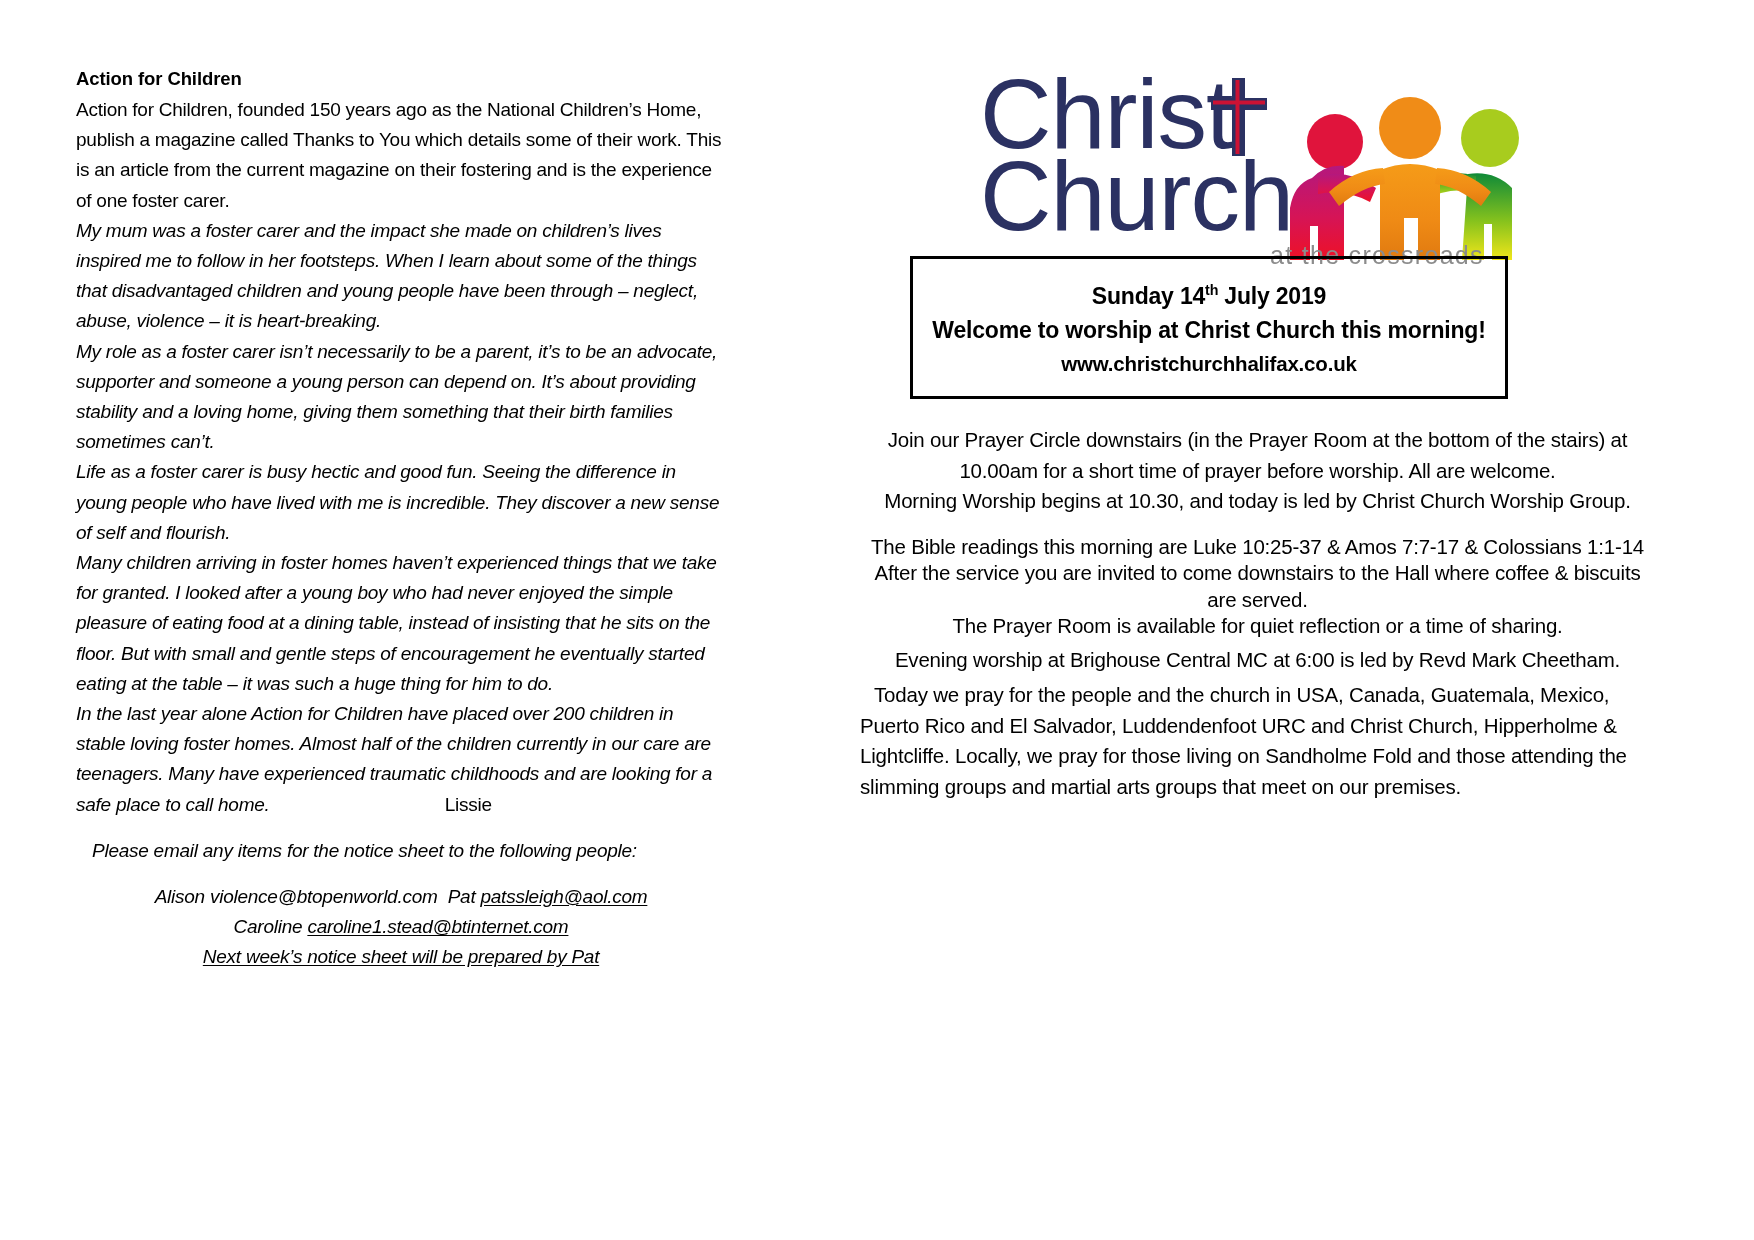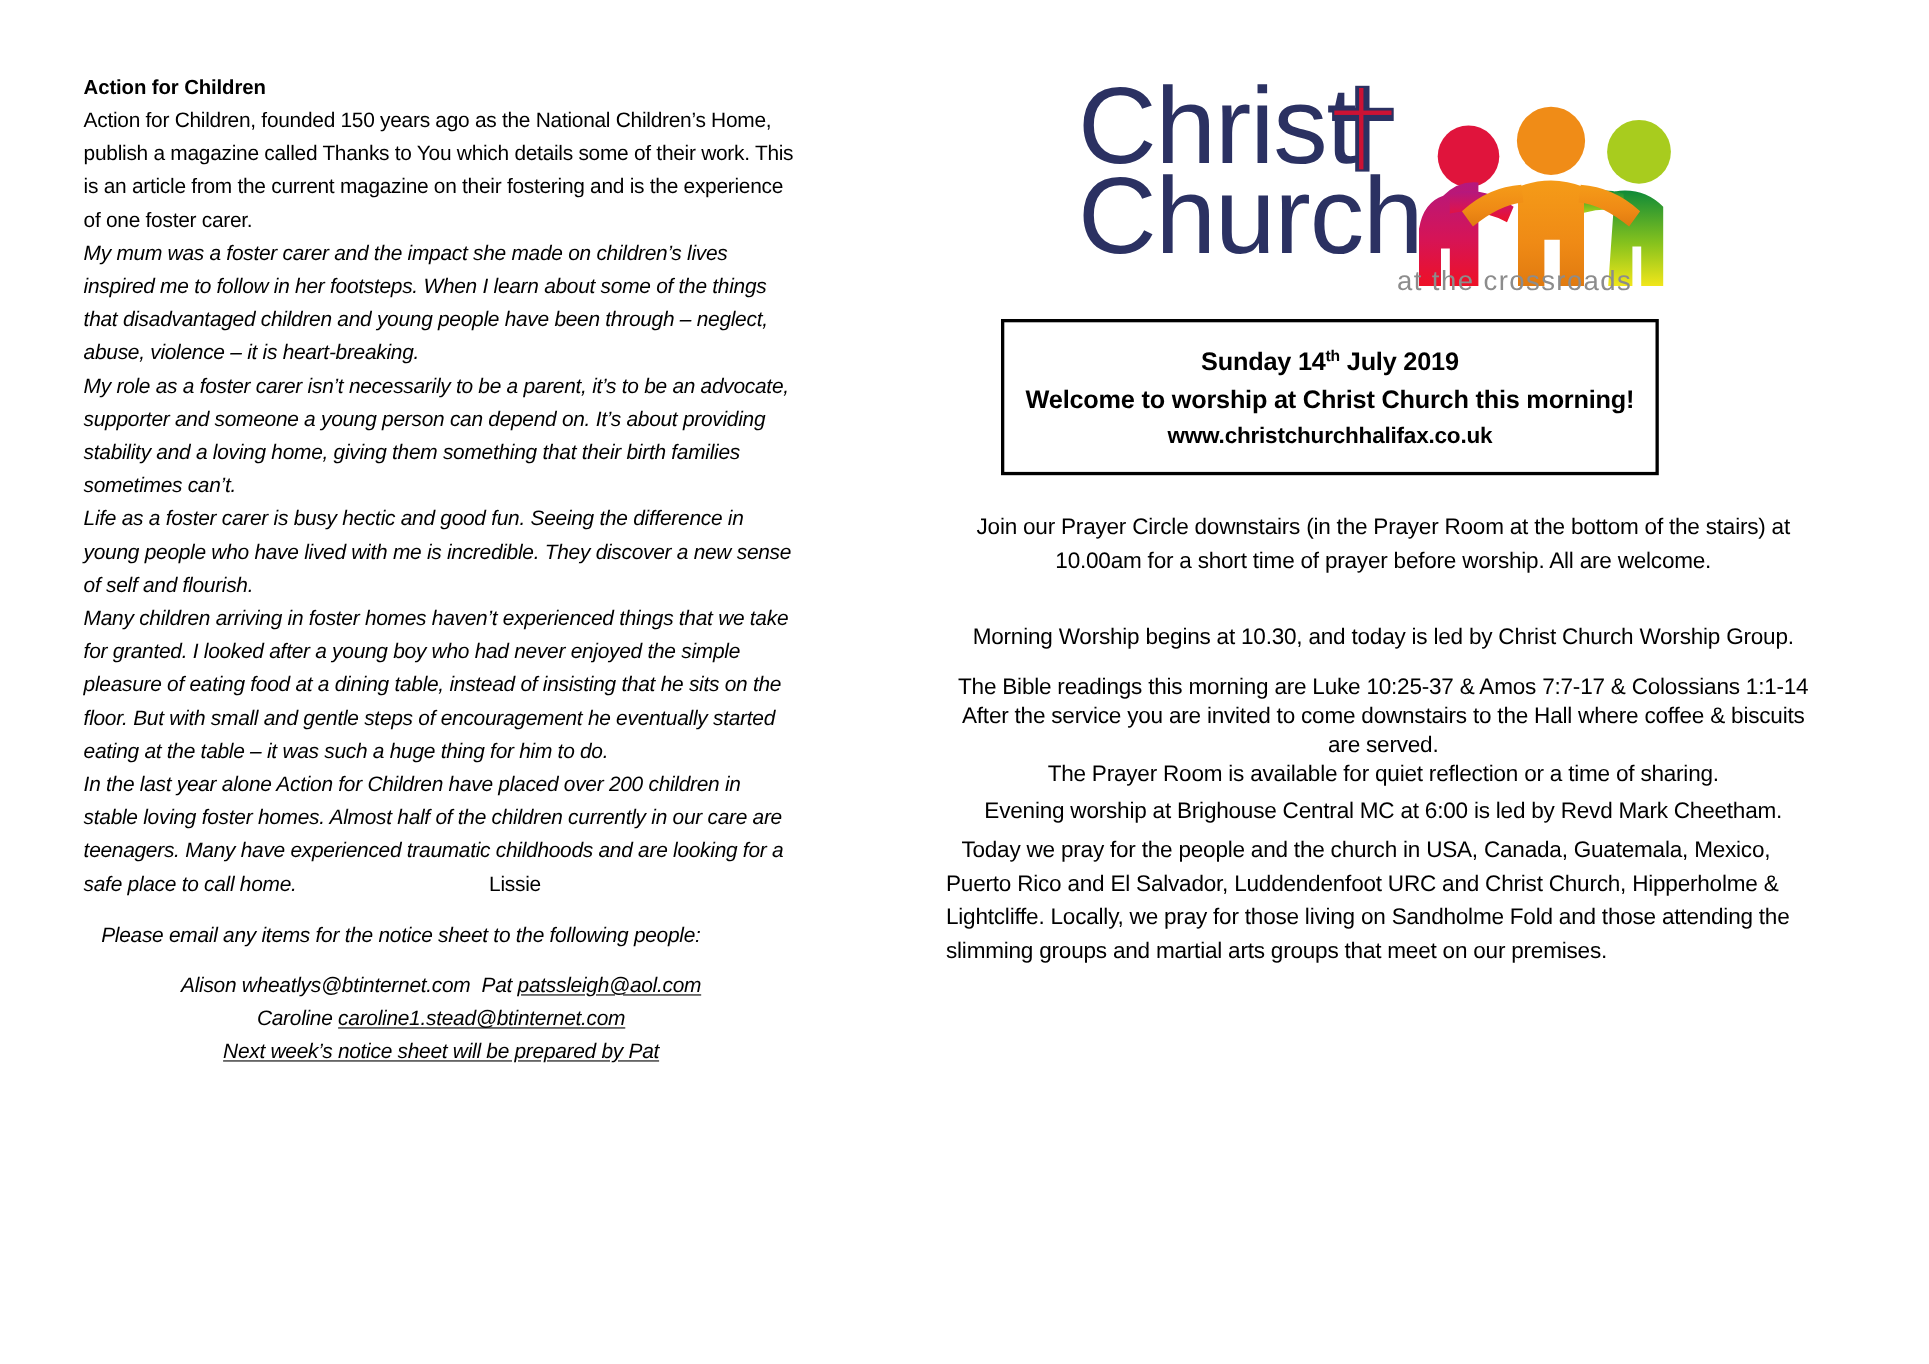--- a/index.html
+++ b/index.html
@@ -74,21 +74,21 @@
   .logo-svg {
     position: absolute;
     left: 80px;
     top: 0px;
   }
 
   
   .info-box {
     position: absolute;
     left: 50px;
-    top: 240px;
+    top: 206px;
     width: 598px;
     box-sizing: border-box;
     border: 3px solid #000;
     padding: 14px 10px 16px 10px;
     text-align: center;
   }
   .info-date {
     font-weight: bold;
     font-size: 23px;
     line-height: 34px;
@@ -119,21 +119,20 @@
     width: 795px;
   }
   .notice-block {
     text-align: center;
     font-size: 20.5px;
     letter-spacing: -0.2px;
     margin: 0;
   }
   .notice-block.spaced {
     line-height: 30.5px;
-    margin-top: 39px;
   }
   .notice-block.tight {
     line-height: 26.5px;
   }
   .notice-gap {
     height: 17px;
   }
   .notice-gap-sm {
     height: 7px;
   }
@@ -168,21 +167,21 @@
 
     <p class="left-para italic" style="margin-bottom:0;">
       <span>In the last year alone Action for Children have placed over 200 children in stable loving foster homes.  Almost half of the children currently in our care are teenagers. Many have experienced traumatic childhoods and are looking for a safe place to call home.</span>
       <span style="display:inline-block;width:170px;"></span><span class="signature" style="font-style:normal;text-align:center;">Lissie</span>
     </p>
 
     <p class="left-para italic" style="margin:16px;">Please email any items for the notice sheet to the following people:</p>
 
     <div class="centre-italic">
       <span>Alison</span>
-      <span>wheatlys@btinternet.com</span>
+      <span>violence@btopenworld.com</span>
       &nbsp;<span>Pat</span>
       <span class="underline-txt">patssleigh@aol.com</span>
     </div>
 
     <div class="centre-italic">
       <span>Caroline</span>
       <span class="underline-txt">caroline1.stead@btinternet.com</span>
     </div>
 
     <div class="centre-italic">

